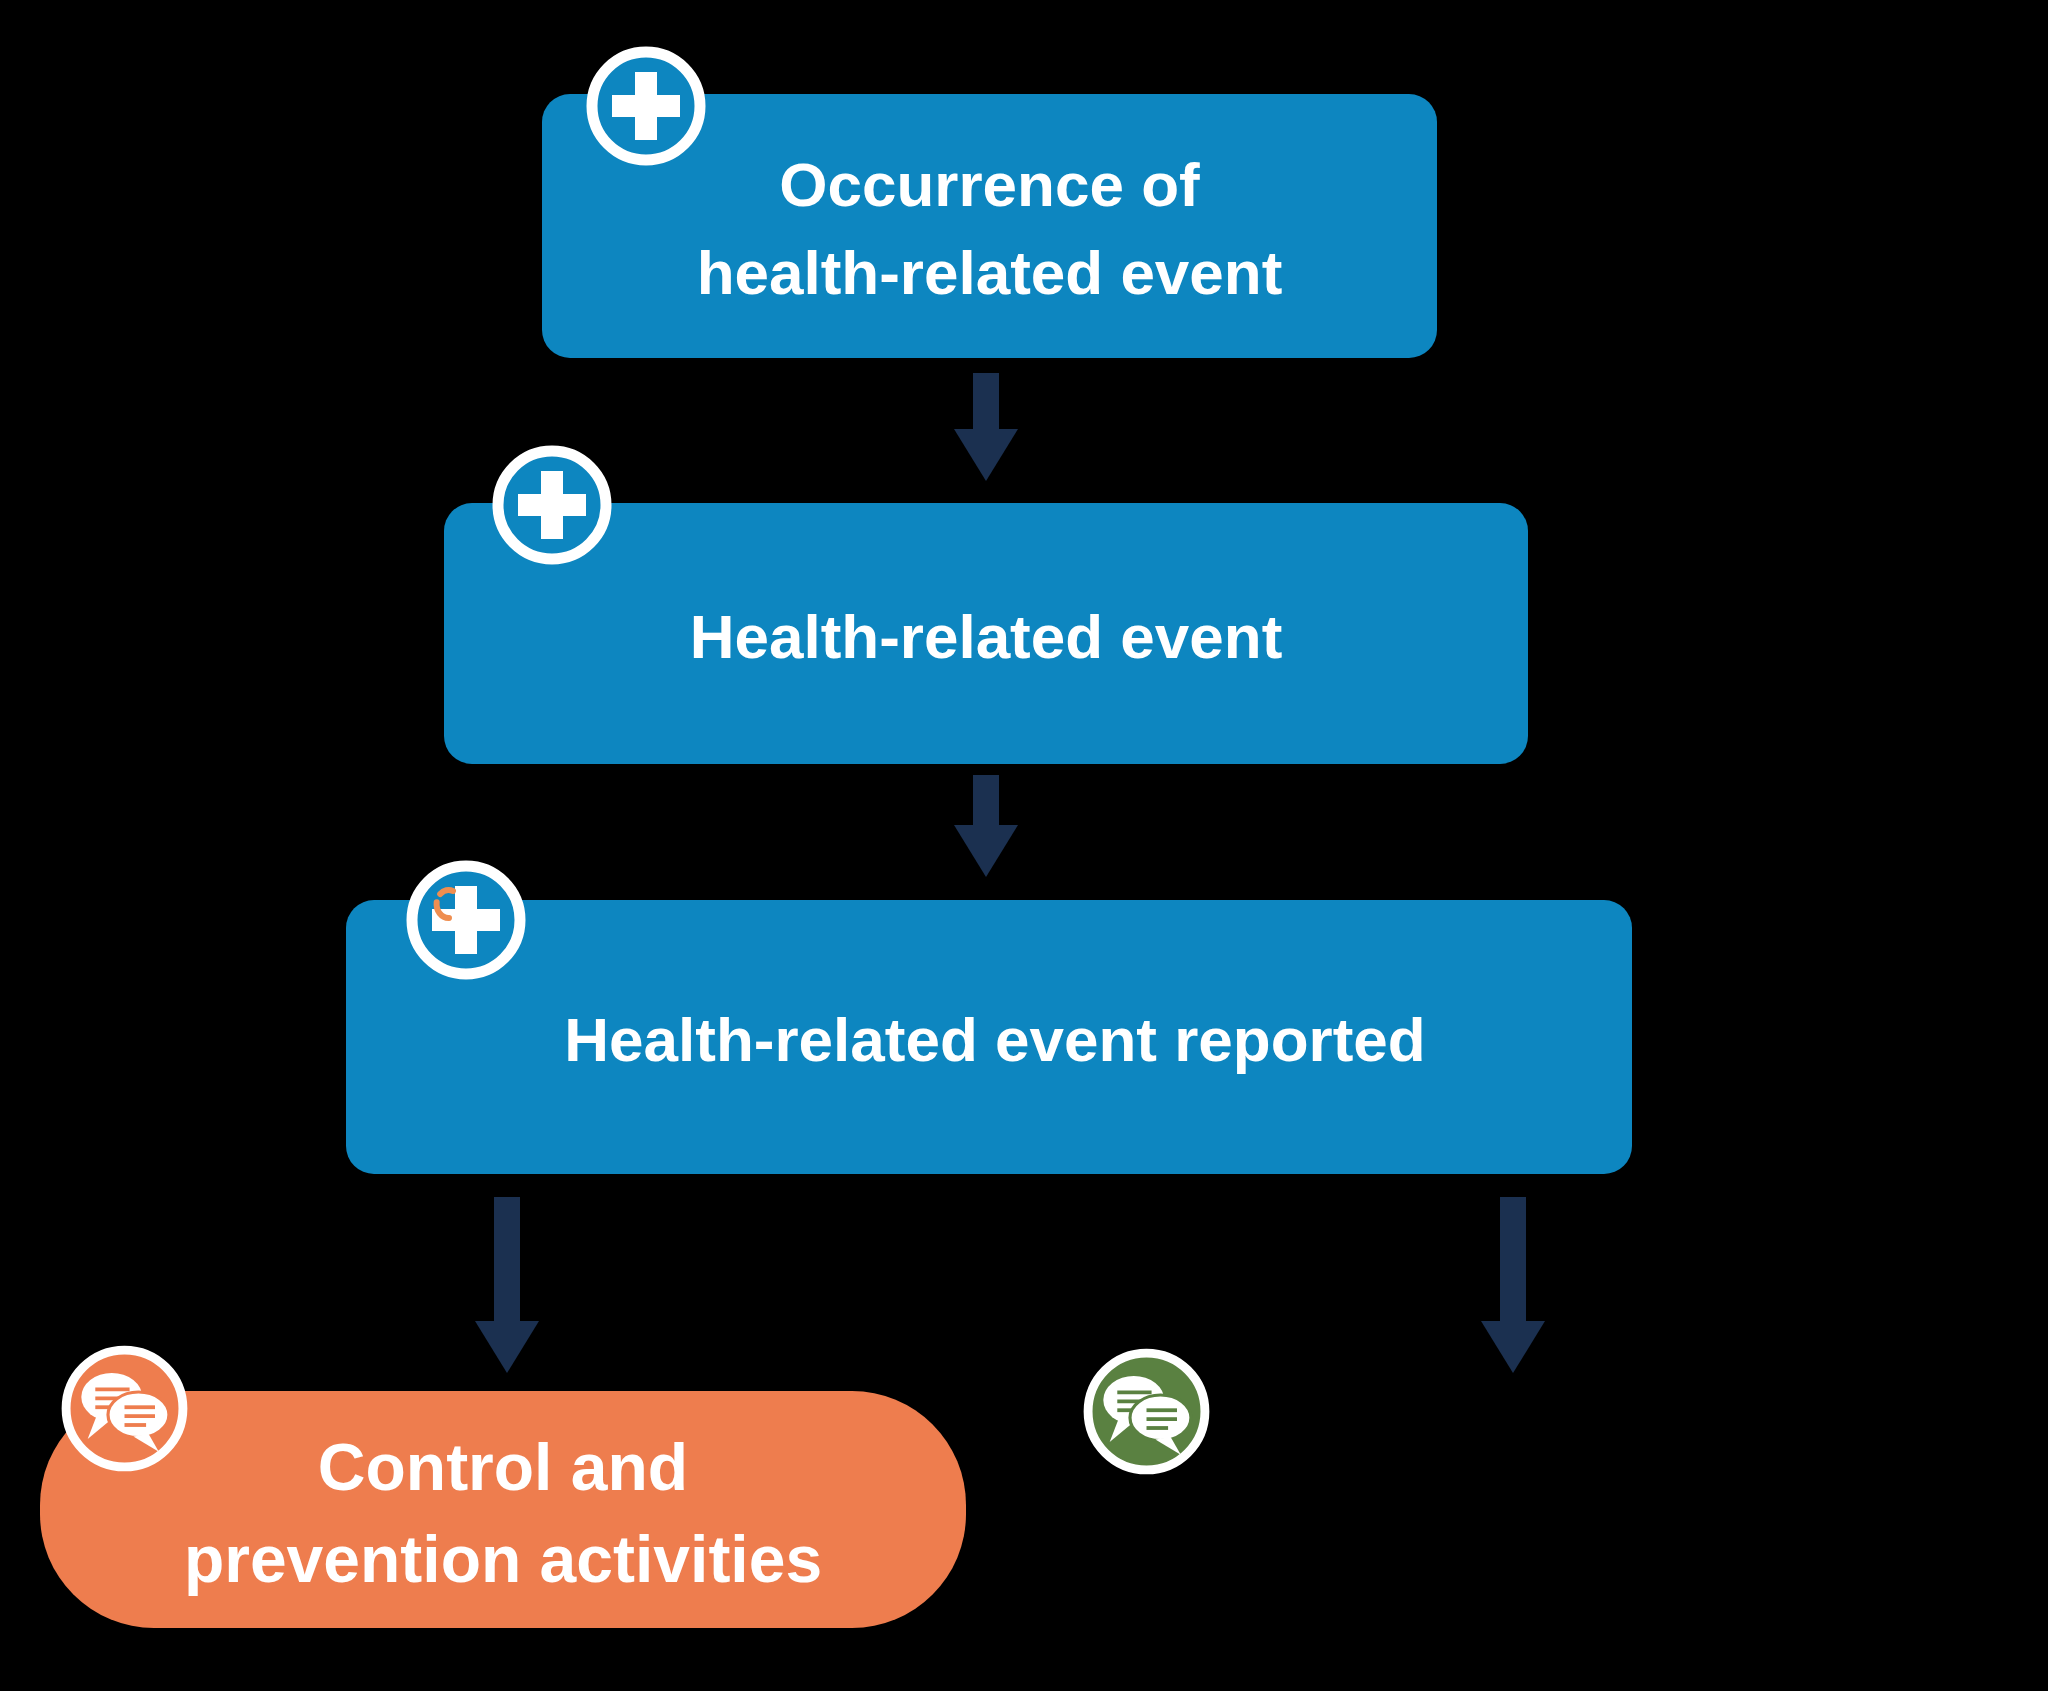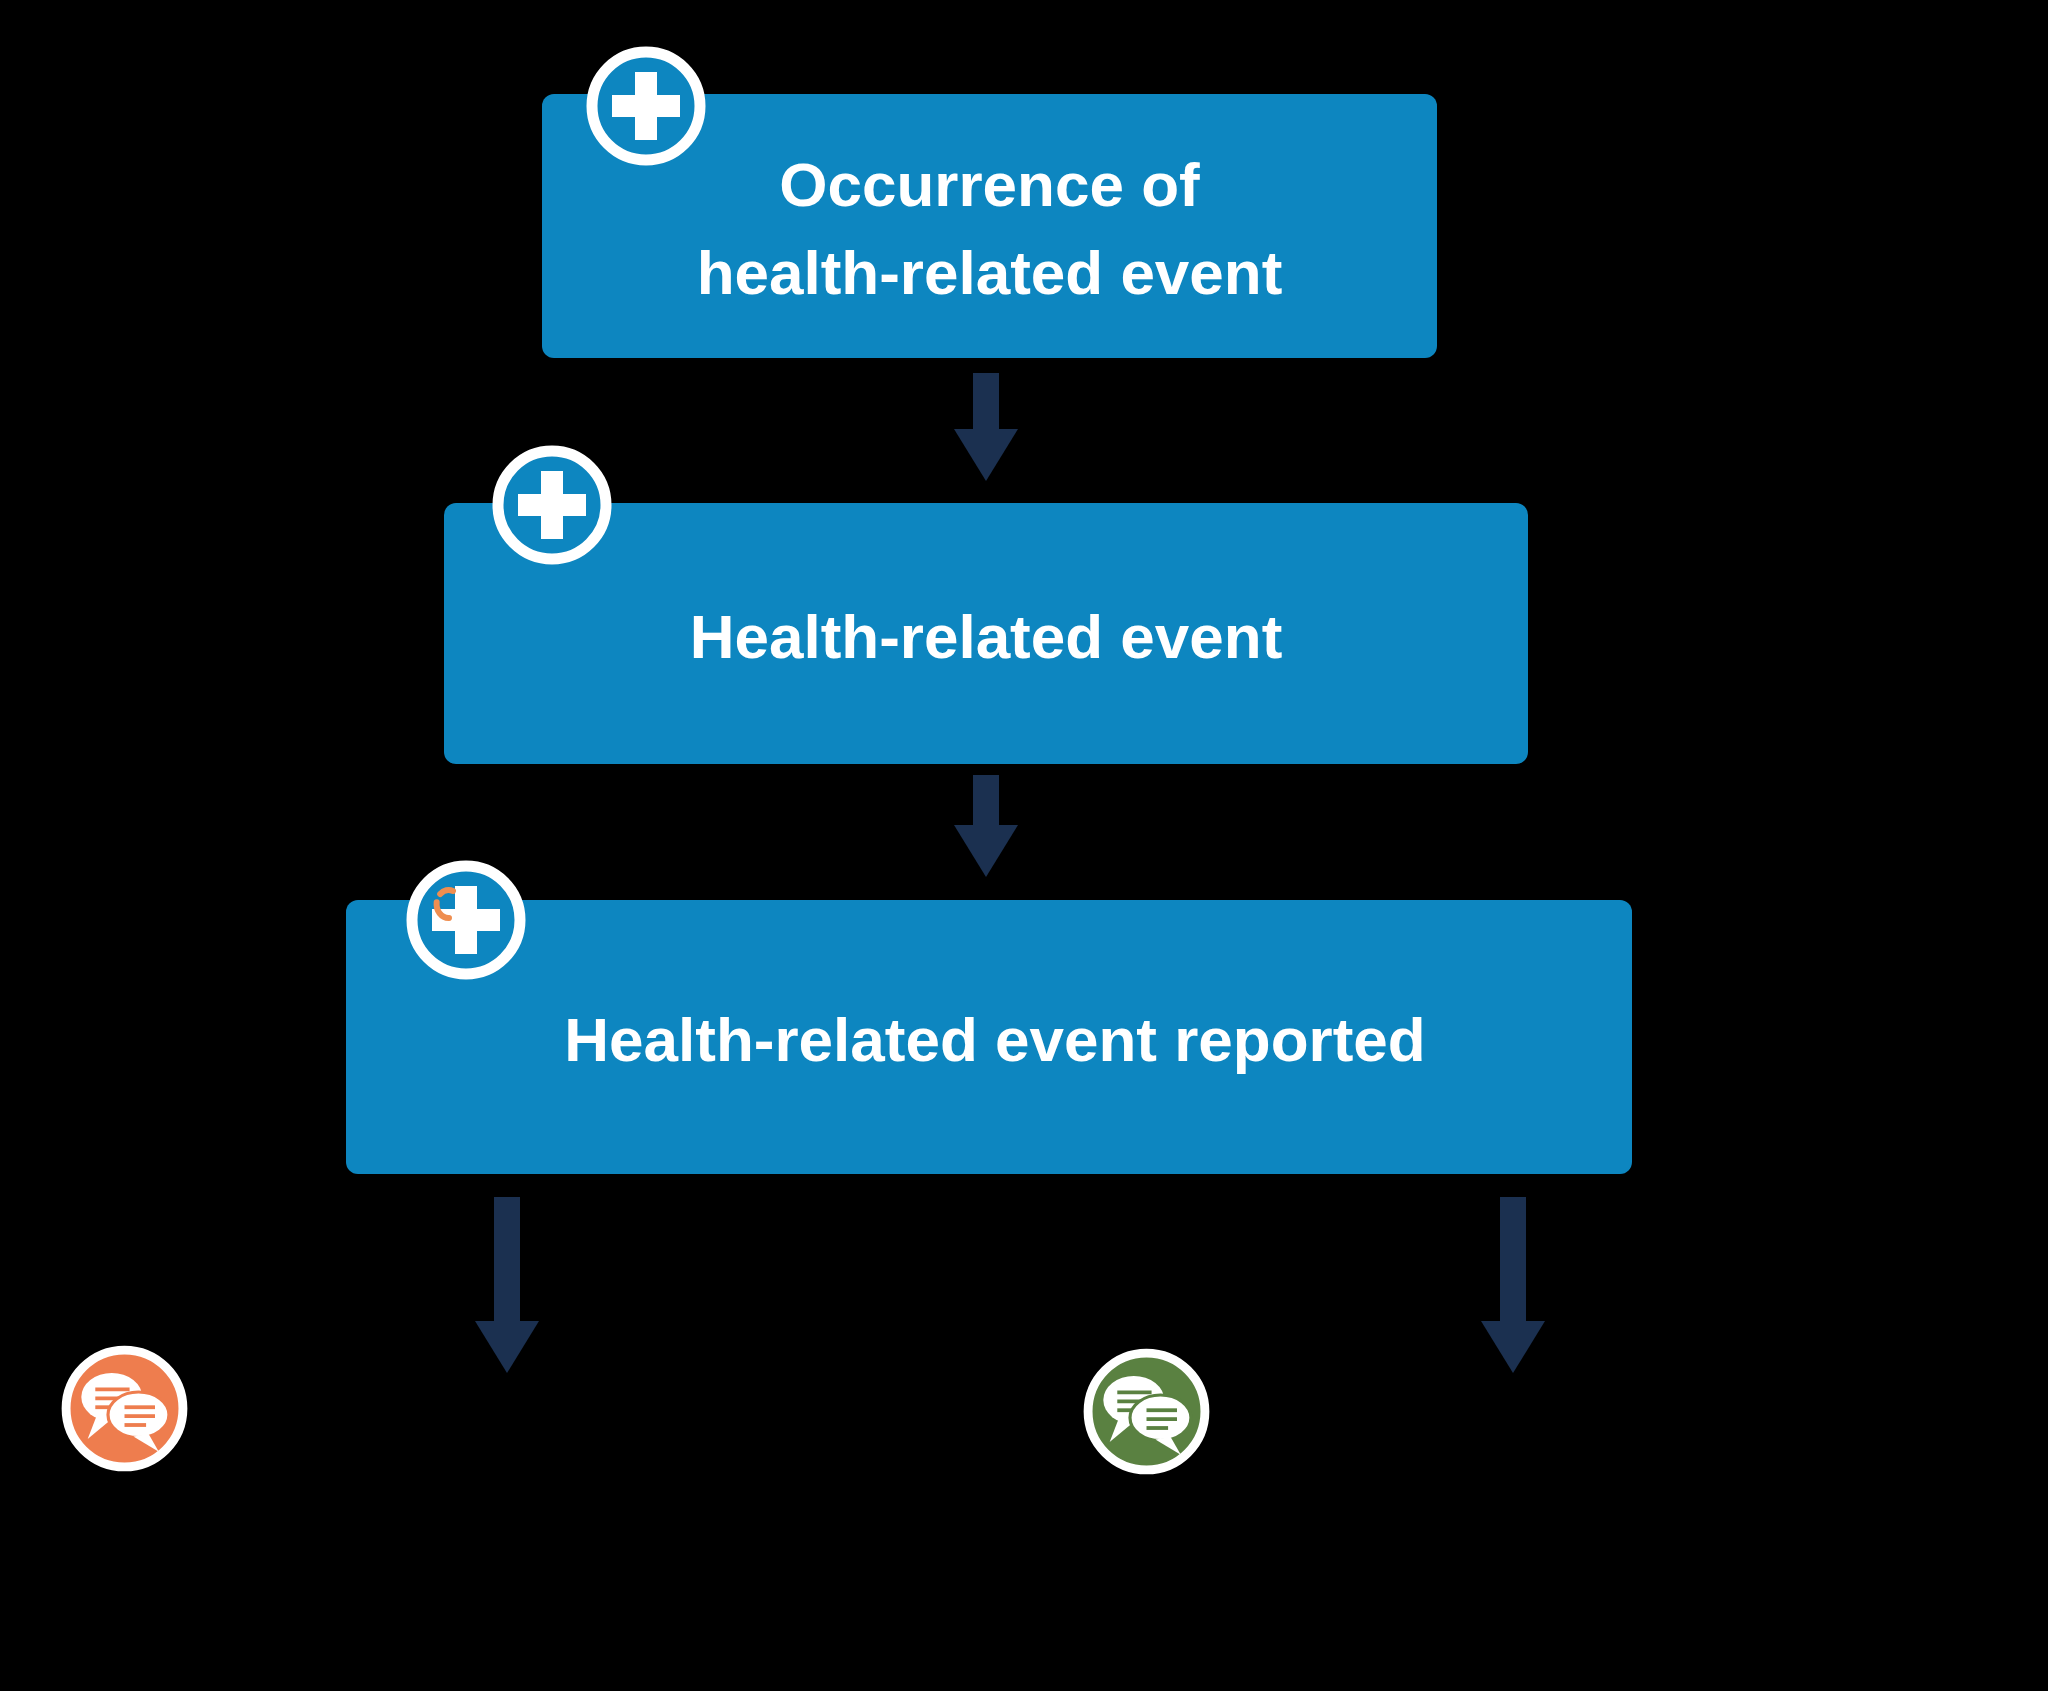--- a/index.html
+++ b/index.html
@@ -26,21 +26,21 @@
     position:absolute;
     display:flex;flex-direction:column;
     align-items:center;justify-content:center;
     color:var(--text-white);
     font-weight:bold;
     text-align:center;
   }
   .node .line{display:block;white-space:nowrap;}
   .blue-node{
     background:var(--process-blue);
-    border-radius:12px;
+    border-radius:28px;
     font-size:62px;line-height:88px;
     padding-top:6px;
   }
   #box-occurrence{left:542px;top:94px;width:895px;height:258px;}
   #box-recognized{left:444px;top:503px;width:1084px;height:255px;}
   #box-reported{left:346px;top:900px;width:1274px;height:268px;padding-left:12px;}
 
   .pill-node{
     border-radius:114px;
     font-size:66px;line-height:92px;
@@ -131,20 +131,24 @@
 
   <div class="arrow" id="arrow-3-left">
     <div class="stem"></div>
     <div class="head"></div>
   </div>
   <div class="arrow" id="arrow-3-right">
     <div class="stem"></div>
     <div class="head"></div>
   </div>
 
+  <div class="node pill-node" id="box-control">
+    <span class="line">Control and</span>
+    <span class="line">prevention activities</span>
+  </div>
   <div class="badge" id="badge-control">
     <svg viewBox="0 0 100 100" width="127" height="127">
       <circle cx="50" cy="50" r="46" fill="var(--control-orange)" stroke="var(--text-white)" stroke-width="7"></circle>
       <ellipse cx="40" cy="41" rx="24" ry="19" fill="var(--text-white)"></ellipse>
       <polygon points="28,56 21,74 39,59" fill="var(--text-white)"></polygon>
       <line x1="27" y1="35" x2="54" y2="35" stroke="var(--control-orange)" stroke-width="3"></line>
       <line x1="27" y1="42" x2="54" y2="42" stroke="var(--control-orange)" stroke-width="3"></line>
       <line x1="27" y1="49" x2="45" y2="49" stroke="var(--control-orange)" stroke-width="3"></line>
       <ellipse cx="61" cy="55" rx="24" ry="18" fill="var(--text-white)" stroke="var(--control-orange)" stroke-width="2.5"></ellipse>
       <polygon points="69,70 77,84 57,72" fill="var(--text-white)"></polygon>

